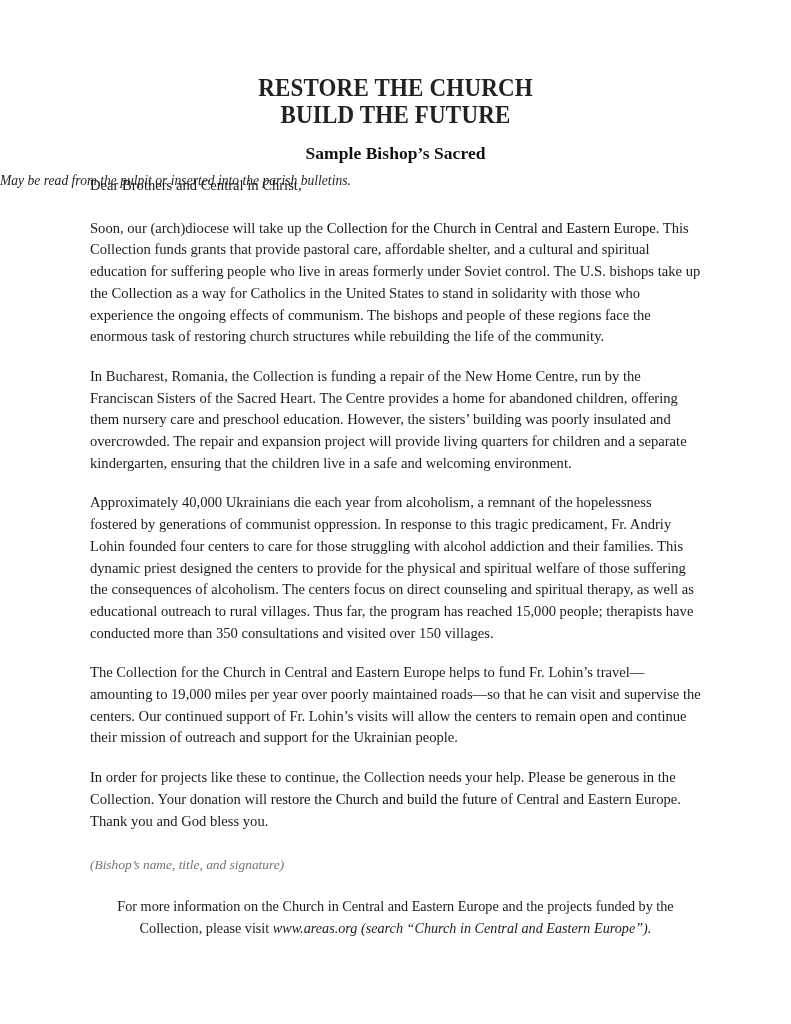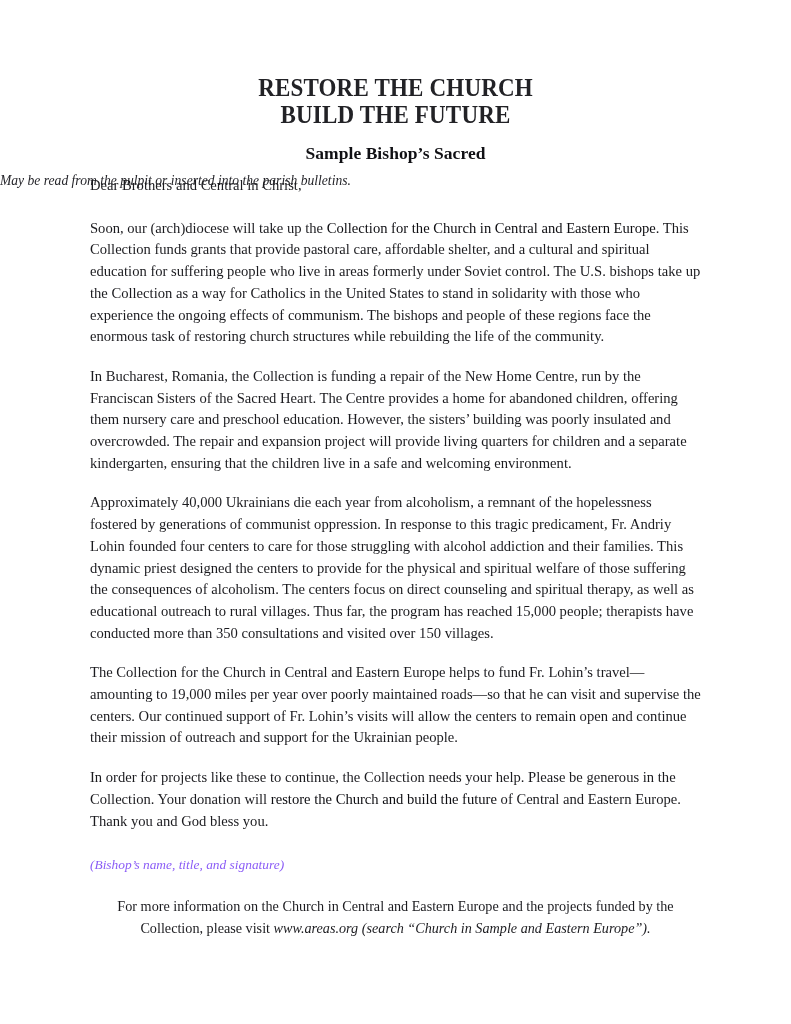--- a/index.html
+++ b/index.html
@@ -71,21 +71,21 @@
     text-align: left;
     color: #1b1b1f;
   }
   p.para.salutation { margin-bottom: 21px; }
   b, strong { font-weight: 400; color: #0d0d11; }
 
   .sig-note {
     margin: 25px 0 0 0;
     font-style: italic;
     font-size: 13.4px;
-    color: #8b5cf6;
+    color: #737373;
   }
 
   .footer-note {
     margin: 23px 0 0 0;
     padding: 0 26px 0 26px;
     text-align: center;
     font-size: 14.2px;
     line-height: 21.5px;
     color: #1b1b1f;
   }
@@ -113,17 +113,17 @@
         <p class="para"><span>Soon, our (arch)diocese will take up the </span><strong>Collection for the Church in Central and Eastern Europe</strong><span>. This Collection funds grants that provide pastoral care, affordable shelter, and a cultural and spiritual education for suffering people who live in areas formerly under Soviet control. The U.S. bishops take up the Collection as a way for Catholics in the United States to stand in solidarity with those who experience the ongoing effects of communism. The bishops and people of these regions face the enormous task of restoring church structures while rebuilding the life of the community.</span></p>
         <p class="para"><span>In Bucharest, Romania, the Collection is funding a repair of the New Home Centre, run by the Franciscan Sisters of the Sacred Heart. The Centre provides a home for abandoned children, offering them nursery care and preschool education. However, the sisters’ building was poorly insulated and overcrowded. The repair and expansion project will provide living quarters for children and a separate kindergarten, ensuring that the children live in a safe and welcoming environment.</span></p>
         <p class="para"><span>Approximately 40,000 Ukrainians die each year from alcoholism, a remnant of the hopelessness fostered by generations of communist oppression. In response to this tragic predicament, Fr. Andriy Lohin founded four centers to care for those struggling with alcohol addiction and their families. This dynamic priest designed the centers to provide for the physical and spiritual welfare of those suffering the consequences of alcoholism. The centers focus on direct counseling and spiritual therapy, as well as educational outreach to rural villages. Thus far, the program has reached 15,000 people; therapists have conducted more than 350 consultations and visited over 150 villages.</span></p>
         <p class="para"><span>The Collection for the Church in Central and Eastern Europe helps to fund Fr. Lohin’s travel—amounting to 19,000 miles per year over poorly maintained roads—so that he can visit and supervise the centers. Our continued support of Fr. Lohin’s visits will allow the centers to remain open and continue their mission of outreach and support for the Ukrainian people.</span></p>
         <p class="para"><span>In order for projects like these to continue, the Collection needs your help. Please be generous in the Collection. Your donation will </span><strong>restore the Church and build the future</strong><span> of Central and Eastern Europe. Thank you and God bless you.</span></p>
       </div>
 
 
     <p class="sig-note">(Bishop’s name, title, and signature)</p>
 
-    <p class="footer-note" id="footer-host"><span>For more information on the Church in Central and Eastern Europe and the projects funded by the Collection, please visit </span><i>www.areas.org</i><i> (search “Church in Sample and Eastern Europe”).</i></p>
+    <p class="footer-note" id="footer-host"><span>For more information on the Church in Central and Eastern Europe and the projects funded by the Collection, please visit </span><i>www.areas.org</i><i> (search “Church in Central and Eastern Europe”).</i></p>
 
   </div>
 
 </div>
 
 </body></html>

